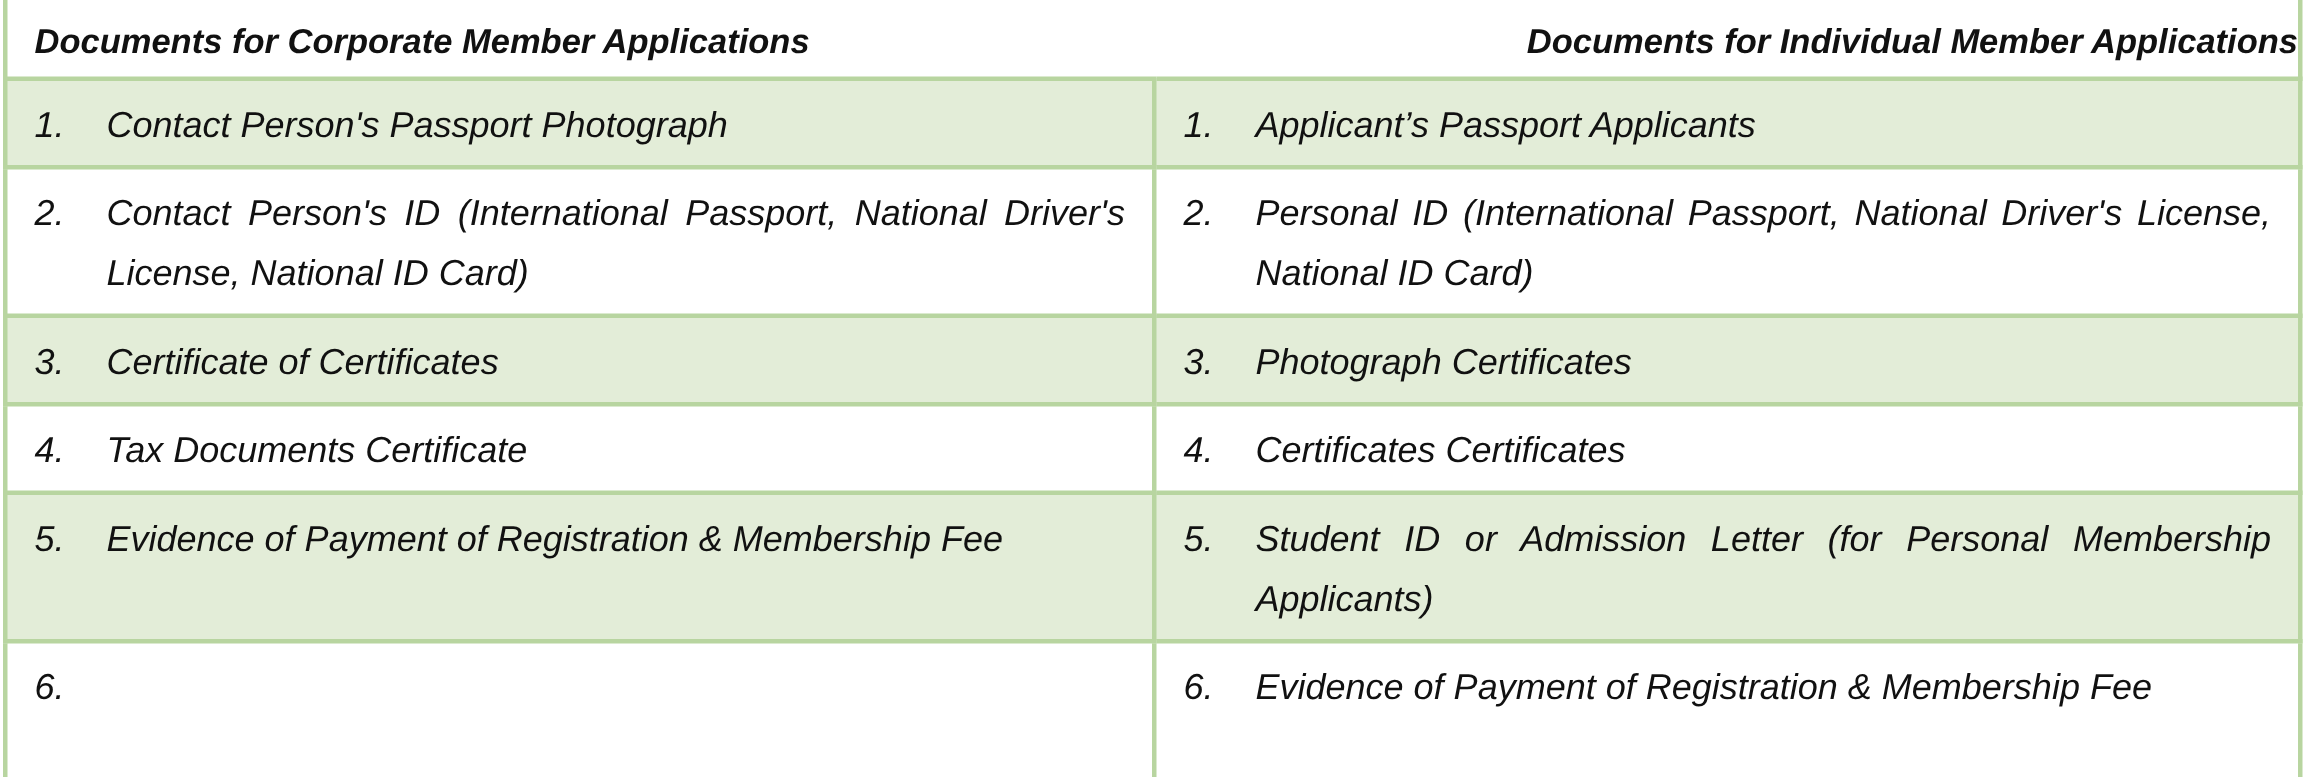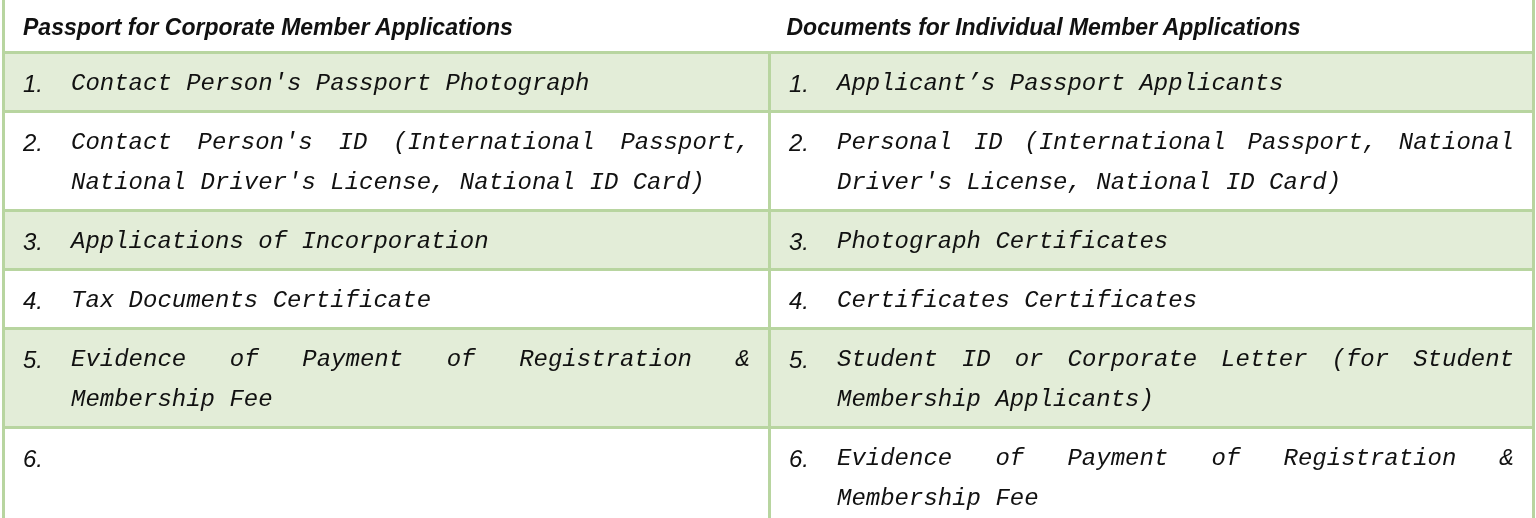--- a/index.html
+++ b/index.html
@@ -36,21 +36,21 @@
       text-align: left;
       font-weight: bold;
       font-style: italic;
       font-size: 23px;
       padding: 14px 0 0 18px;
       box-sizing: border-box;
       background: #ffffff;
       border-top: none;
     }
     .doc-table thead th.h1 { border-right: none; }
-    .doc-table thead th.h2 { border-left: none; padding-left: 17px; }
+    .doc-table thead th.h2 { border-left: none; padding-left: 17px; text-align: right; }
 
     .doc-table tbody td {
       font-style: italic;
       font-size: 24px;
       line-height: 40px;
       padding: 10px 18px 6px 18px;
       box-sizing: border-box;
     }
     .doc-table tbody tr.shaded td { background: #e3edd8; }
     .doc-table tbody tr.plain td { background: #ffffff; }
@@ -60,41 +60,40 @@
       align-items: flex-start;
     }
     .item .num {
       flex: 0 0 48px;
       width: 48px;
     }
     .item .txt {
       flex: 1 1 auto;
       text-align: justify;
       text-align-last: left;
-      font-family: Liberation Mono, monospace;
     }
 
     tr.r1 td { height: 57px; }
     tr.r2 td { height: 96px; }
     tr.r3 td { height: 57px; }
     tr.r4 td { height: 56px; }
     tr.r5 td { height: 96px; }
     tr.r6 td { height: 97px; }
   </style>
 </head>
 <body>
 
 <table class="doc-table">
   <colgroup>
       <col class="c1">
       <col class="c2">
     </colgroup>
   <thead>
     <tr>
-      <th class="h1">Passport for Corporate Member Applications</th>
+      <th class="h1">Documents for Corporate Member Applications</th>
       <th class="h2">Documents for Individual Member Applications</th>
     </tr>
   </thead>
   <tbody>
     <tr class="r1 shaded">
       <td>
         <div class="item">
           <span class="num">1.</span>
           <span class="txt">Contact Person's Passport Photograph</span>
         </div>
@@ -117,21 +116,21 @@
         <div class="item">
           <span class="num">2.</span>
           <span class="txt">Personal ID (International Passport, National Driver's License, National ID Card)</span>
         </div>
       </td>
     </tr>
     <tr class="r3 shaded">
       <td>
         <div class="item">
           <span class="num">3.</span>
-          <span class="txt">Applications of Incorporation</span>
+          <span class="txt">Certificate of Certificates</span>
         </div>
       </td>
       <td>
         <div class="item">
           <span class="num">3.</span>
           <span class="txt">Photograph Certificates</span>
         </div>
       </td>
     </tr>
     <tr class="r4 plain">
@@ -151,21 +150,21 @@
     <tr class="r5 shaded">
       <td>
         <div class="item">
           <span class="num">5.</span>
           <span class="txt">Evidence of Payment of Registration &amp; Membership Fee</span>
         </div>
       </td>
       <td>
         <div class="item">
           <span class="num">5.</span>
-          <span class="txt">Student ID or Corporate Letter (for Student Membership Applicants)</span>
+          <span class="txt">Student ID or Admission Letter (for Personal Membership Applicants)</span>
         </div>
       </td>
     </tr>
     <tr class="r6 plain">
       <td>
         <div class="item">
           <span class="num">6.</span>
           <span class="txt"></span>
         </div>
       </td>

